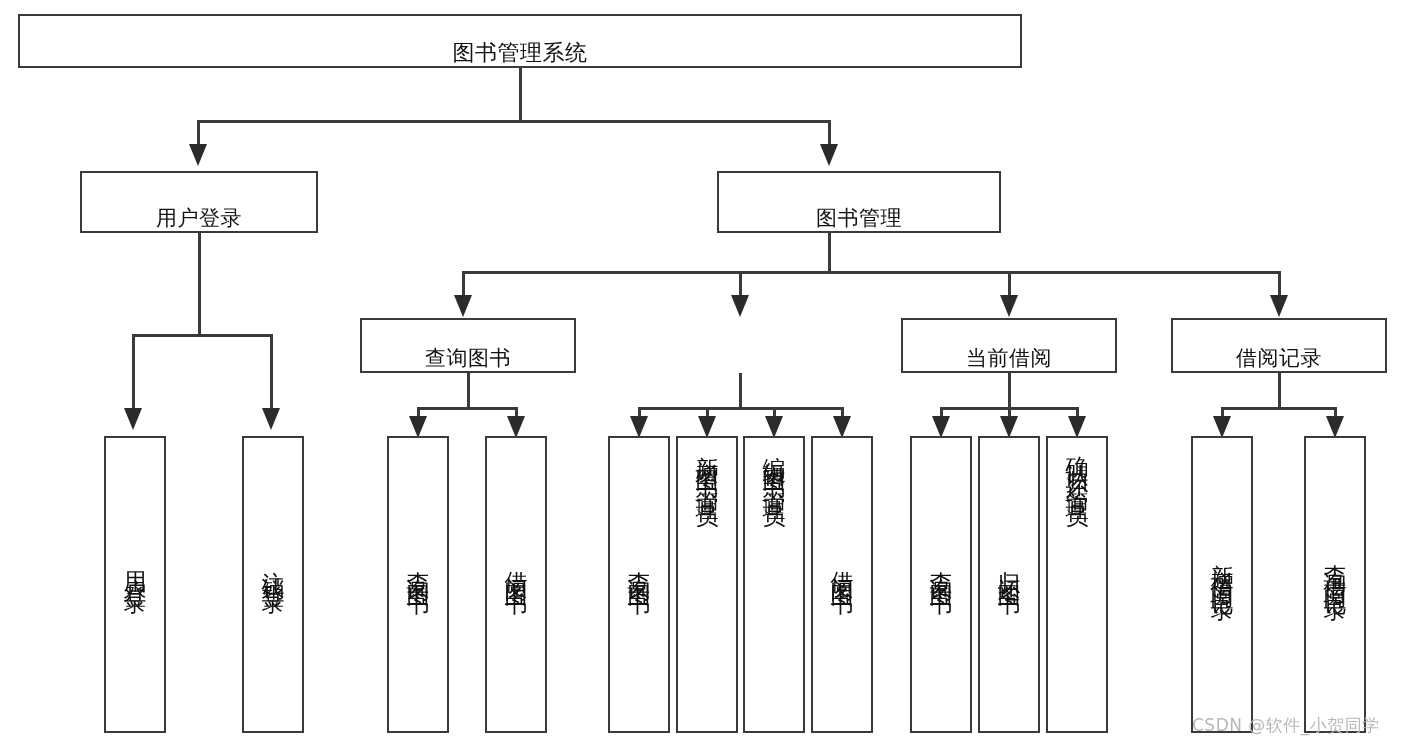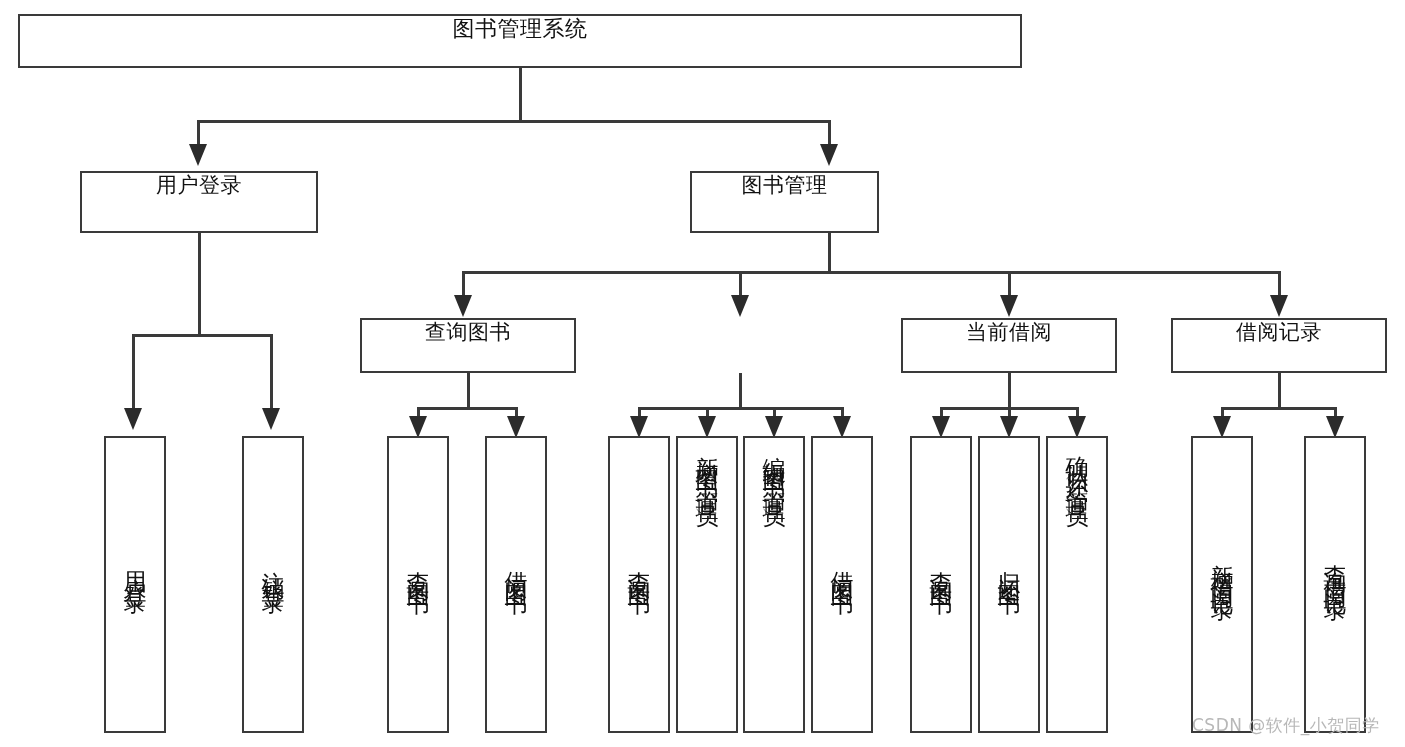--- a/index.html
+++ b/index.html
@@ -15,21 +15,21 @@
     background:#ffffff;
     overflow:hidden;
   }
   
   .node{
     position:absolute;
     box-sizing:border-box;
     border:2.5px solid #3a3a3a;
     background:#ffffff;
     display:flex;
-    align-items:flex-start;
+    align-items:flex-end;
     justify-content:center;
     text-align:center;
     color:#111111;
     letter-spacing:0.5px;
   }
   .node .lbl{
     display:block;
     line-height:1.18;
     white-space:nowrap;
   }
@@ -96,21 +96,21 @@
   <div class="ln v" style="left:197px;top:120px;width:2.5px;height:24px;"></div>
   <div class="arrow" style="left:189px;top:144px;"></div>
 
   <div class="ln v" style="left:828px;top:120px;width:2.5px;height:24px;"></div>
   <div class="arrow" style="left:820px;top:144px;"></div>
 
   <div class="node h" style="left:80px;top:171px;width:238px;height:62px;">
     <span class="lbl">用户登录</span>
   </div>
 
-  <div class="node h" style="left:690px;top:171px;width:189px;height:62px;">
+  <div class="node h" style="left:717px;top:171px;width:284px;height:62px;">
     <span class="lbl">图书管理</span>
   </div>
 
   <div class="ln v" style="left:198px;top:233px;width:2.5px;height:103px;"></div>
   <div class="ln h" style="left:133px;top:334px;width:139px;height:2.5px;"></div>
   <div class="ln v" style="left:132px;top:334px;width:2.5px;height:74px;"></div>
   <div class="arrow" style="left:124px;top:408px;"></div>
   <div class="ln v" style="left:270px;top:334px;width:2.5px;height:74px;"></div>
   <div class="arrow" style="left:262px;top:408px;"></div>
 

